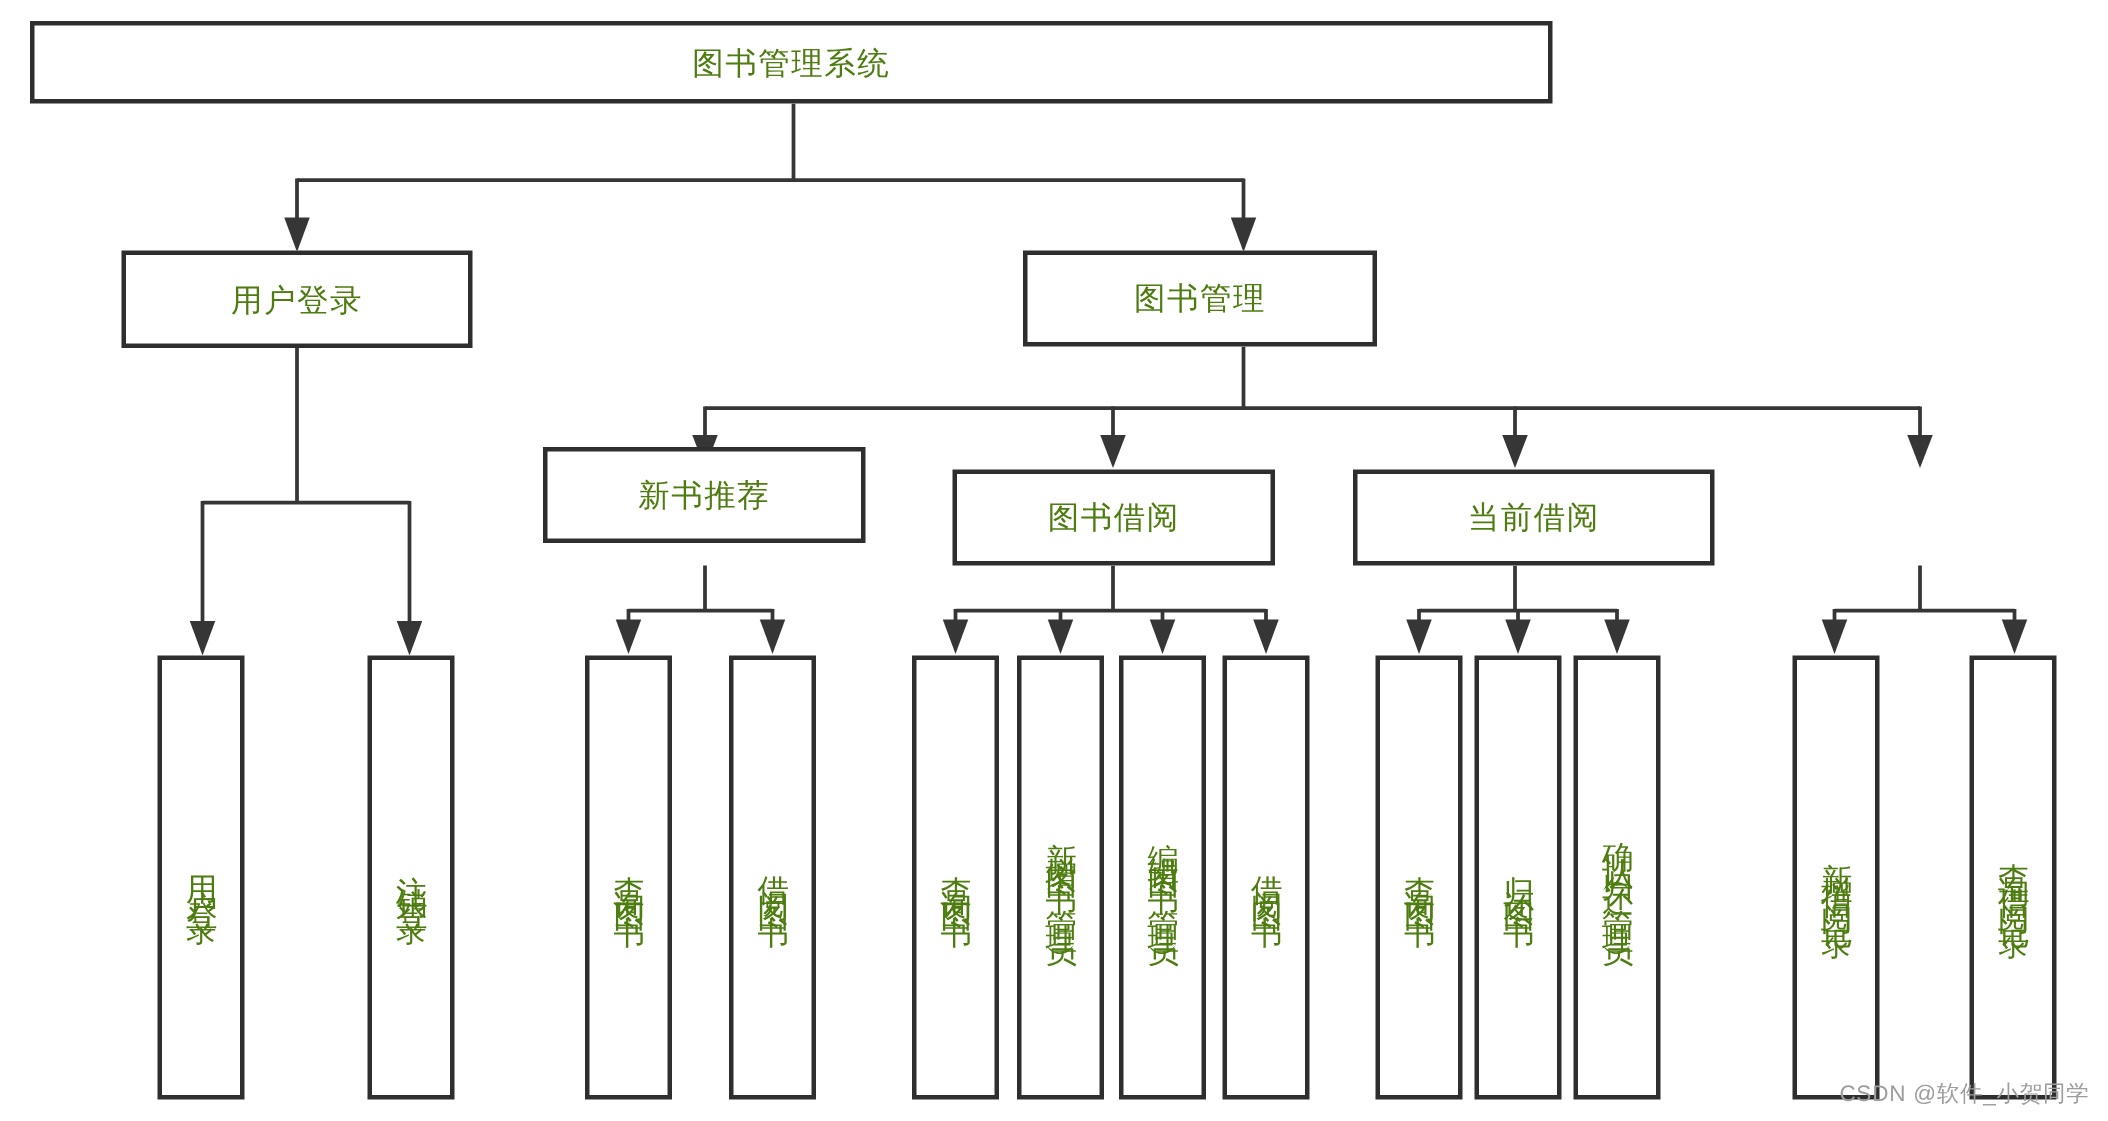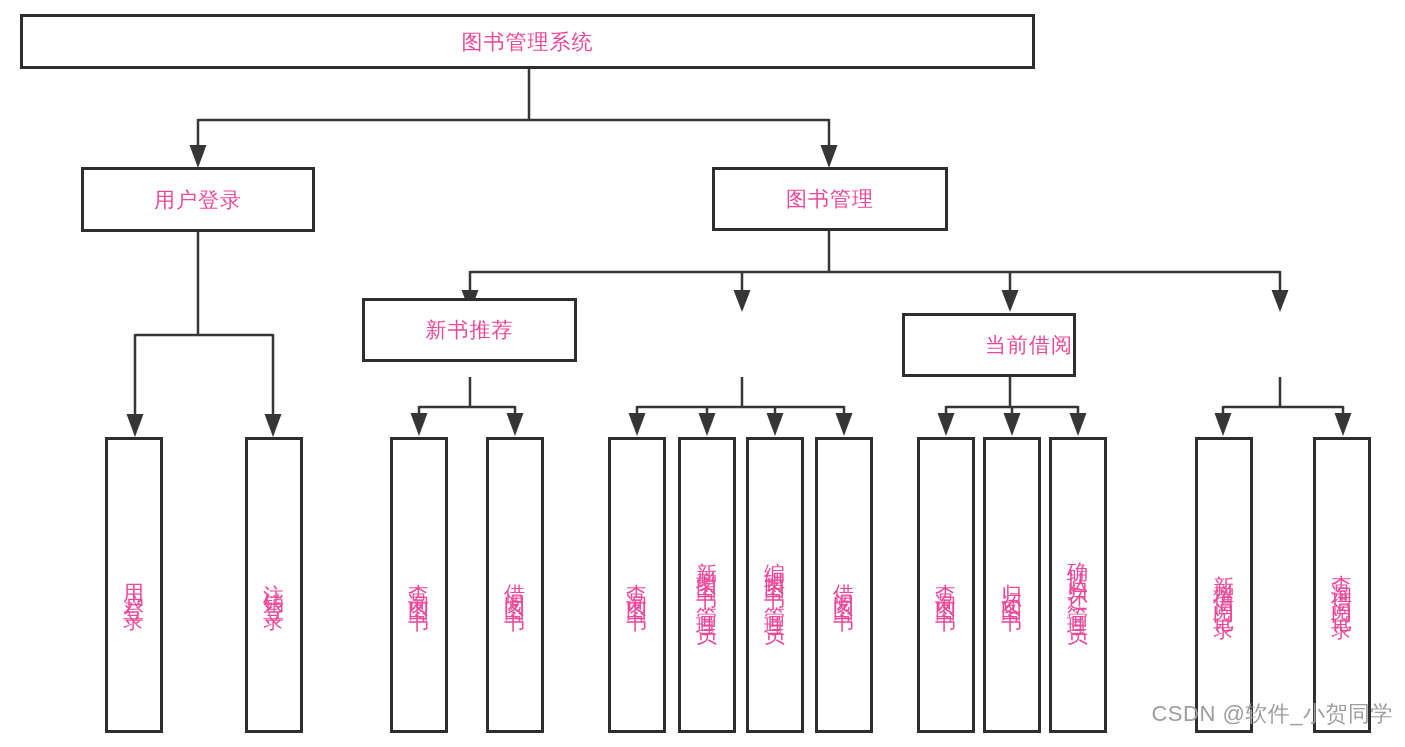--- a/index.html
+++ b/index.html
@@ -13,36 +13,36 @@
   }
   svg.wires { position: absolute; left: 0; top: 0; z-index: 1; }
   .node {
     position: absolute;
     box-sizing: border-box;
     border: 3px solid #2e2e2e;
     background: #ffffff;
     display: flex;
     align-items: center;
     justify-content: center;
-    color: #ec4899;
+    color: #4d7c0f;
     z-index: 2;
   }
   .hnode { font-size: 21px; letter-spacing: 1px; }
   .vnode span {
     writing-mode: vertical-rl;
     font-size: 21px;
     letter-spacing: 9px;
     line-height: 1;
     white-space: nowrap;
   }
   .watermark {
     position: absolute;
     right: 12px;
-    bottom: 18px;
-    font-size: 22px;
+    bottom: 8px;
+    font-size: 15px;
     color: #9d9d9d;
     letter-spacing: 0.5px;
     z-index: 5;
   }
 </style>
 </head>
 <body>
 
 <div class="stage">
 
@@ -126,28 +126,31 @@
     </g>
   </svg>
 
   <div class="node hnode" style="left:20px; top:14px; width:1015px; height:55px;">
     <span>图书管理系统</span>
   </div>
 
   <div class="node hnode" style="left:81px; top:167px; width:234px; height:65px;">
     <span>用户登录</span>
   </div>
-  <div class="node hnode" style="left:712px; top:167px; width:236px; height:64px;">
+  <div class="node hnode" style="left:682px; top:167px; width:236px; height:64px;">
     <span>图书管理</span>
   </div>
 
   <div class="node hnode" style="left:362px; top:298px; width:215px; height:64px;">
     <span>新书推荐</span>
   </div>
-  <div class="node hnode" style="left:902px; top:313px; width:174px; height:64px;justify-content:flex-end;">
+  <div class="node hnode" style="left:635px; top:313px; width:215px; height:64px;">
+    <span>图书借阅</span>
+  </div>
+  <div class="node hnode" style="left:902px; top:313px; width:241px; height:64px;">
     <span>当前借阅</span>
   </div>
 
   <div class="node vnode" style="left:105px; top:437px; width:58px; height:296px;">
     <span>用户登录</span>
   </div>
   <div class="node vnode" style="left:245px; top:437px; width:58px; height:296px;">
     <span>注销登录</span>
   </div>
 

